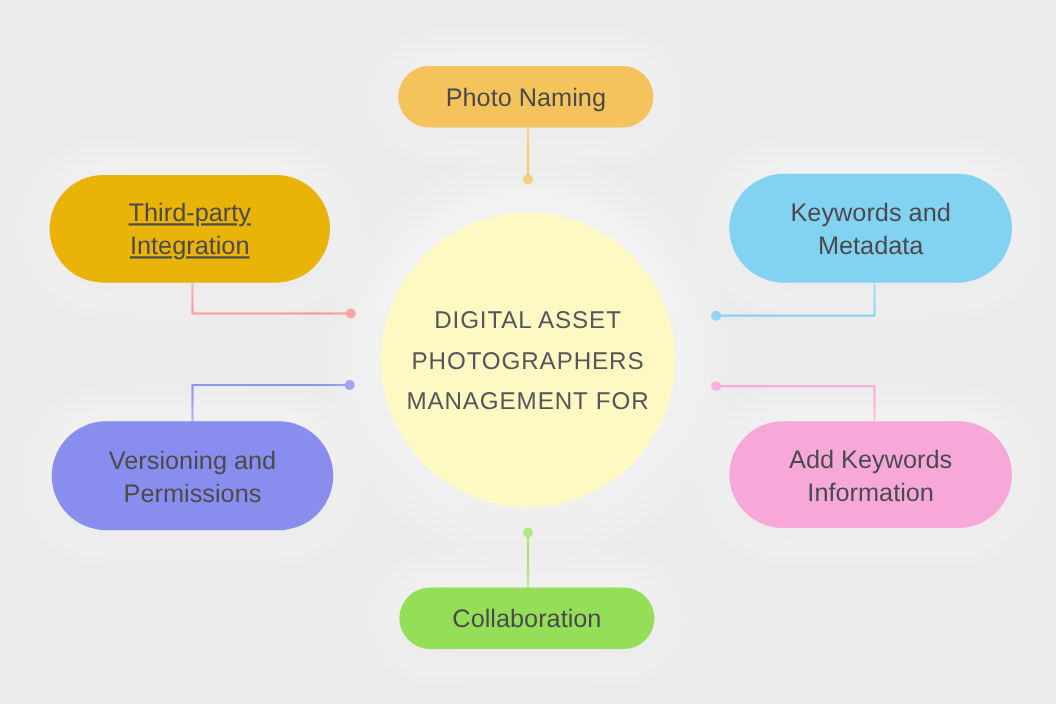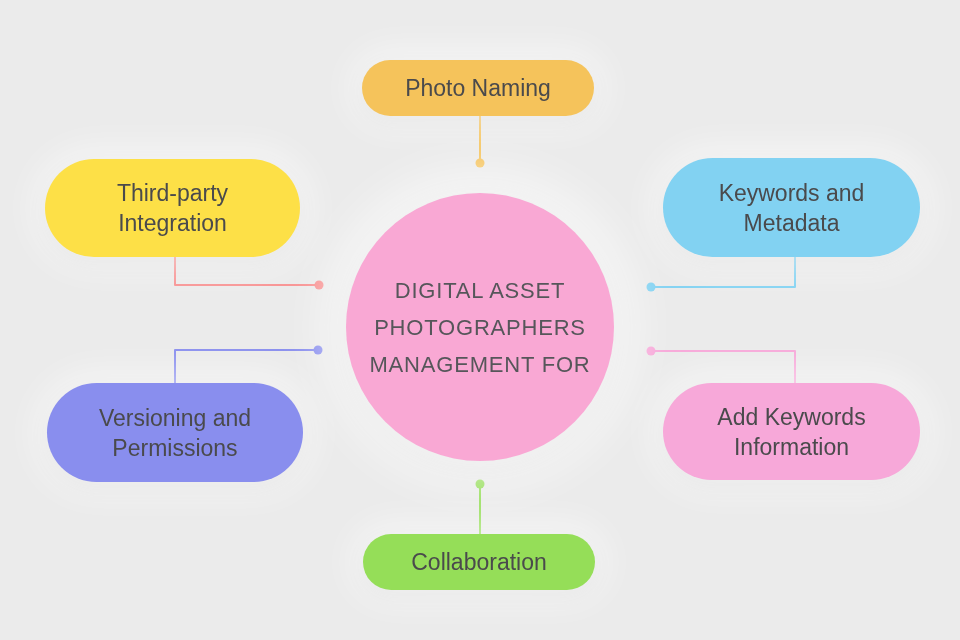--- a/index.html
+++ b/index.html
@@ -65,21 +65,21 @@
       <polyline points="795,383 795,351 651,351" fill="none" stroke="#F7A8D9" stroke-width="2" stroke-linejoin="round"></polyline>
       <circle cx="651" cy="351" r="4.5" fill="#F7A8D9"></circle>
       <polyline points="480,534 480,484" fill="none" stroke="#95DE58" stroke-width="2" stroke-linejoin="round"></polyline>
       <circle cx="480" cy="484" r="4.5" fill="#95DE58"></circle>
       <polyline points="175,383 175,350 318,350" fill="none" stroke="#898EEE" stroke-width="2" stroke-linejoin="round"></polyline>
       <circle cx="318" cy="350" r="4.5" fill="#898EEE"></circle>
       <polyline points="175,257 175,285 319,285" fill="none" stroke="#F89292" stroke-width="2" stroke-linejoin="round"></polyline>
       <circle cx="319" cy="285" r="4.5" fill="#F89292"></circle>
     </svg>
 
-  <div class="center-circle" style="left: 346px; top: 193px; width: 268px; height: 268px; background: #f9a8d4; color: rgb(86, 86, 90);">
+  <div class="center-circle" style="left: 346px; top: 193px; width: 268px; height: 268px; background: #fef9c3; color: rgb(86, 86, 90);">
     <div class="center-text">
       <div>DIGITAL ASSET</div>
       <div>PHOTOGRAPHERS</div>
       <div>MANAGEMENT FOR</div>
     </div>
   </div>
 <div class="pill" style="left: 362px; top: 60px; width: 232px; height: 56px; background: rgb(245, 195, 91); border-radius: 28px; color: rgb(74, 74, 76);">
       <span>Photo Naming</span>
     </div>
     <div class="pill" style="left: 663px; top: 158px; width: 257px; height: 99px; background: rgb(130, 210, 242); border-radius: 49.5px; color: rgb(74, 74, 76);">
@@ -87,16 +87,16 @@
     </div>
     <div class="pill" style="left: 663px; top: 383px; width: 257px; height: 97px; background: rgb(247, 168, 217); border-radius: 48.5px; color: rgb(74, 74, 76);">
       <span>Add Keywords Information</span>
     </div>
     <div class="pill" style="left: 363px; top: 534px; width: 232px; height: 56px; background: rgb(149, 222, 88); border-radius: 28px; color: rgb(74, 74, 76);">
       <span>Collaboration</span>
     </div>
     <div class="pill" style="left: 47px; top: 383px; width: 256px; height: 99px; background: rgb(137, 142, 238); border-radius: 49.5px; color: rgb(74, 74, 76);">
       <span>Versioning and Permissions</span>
     </div>
-    <div class="pill" style="left: 45px; top: 159px; width: 255px; height: 98px; background: #fde047; border-radius: 49px; color: rgb(74, 74, 76);">
+    <div class="pill" style="left: 45px; top: 159px; width: 255px; height: 98px; background: #eab308; border-radius: 49px; color: rgb(74, 74, 76); text-decoration: underline;">
       <span>Third-party Integration</span>
     </div>
   </div>
 
 </body></html>

